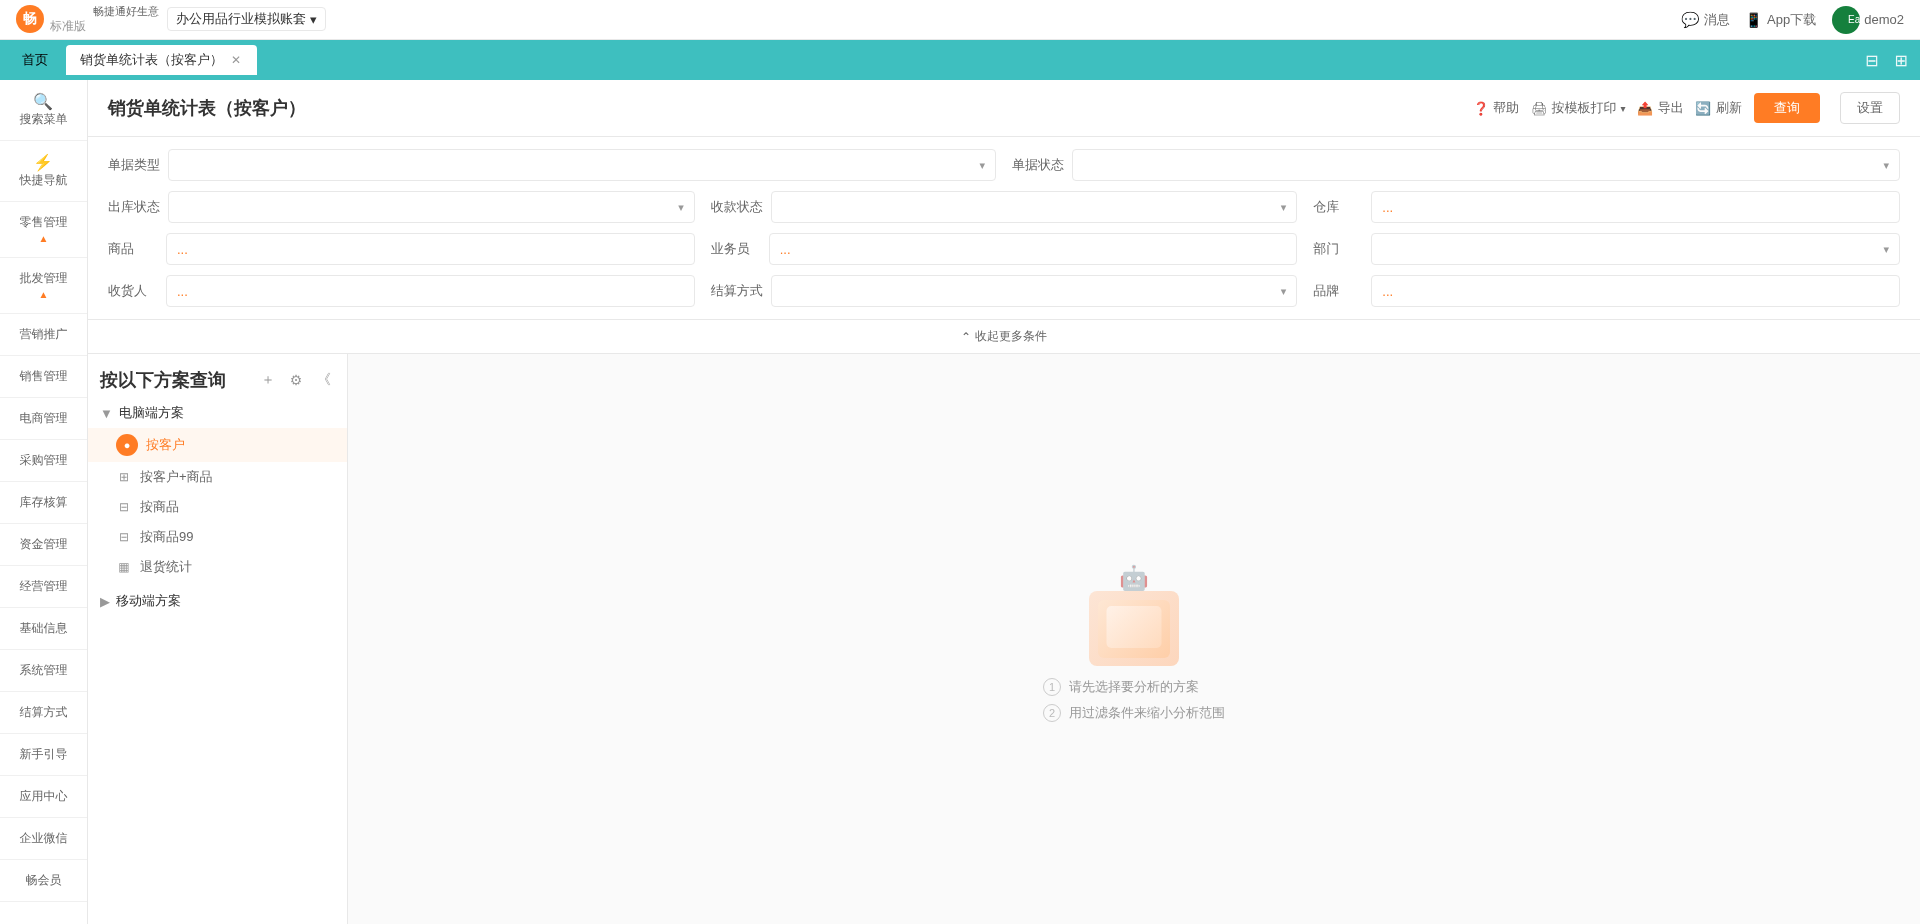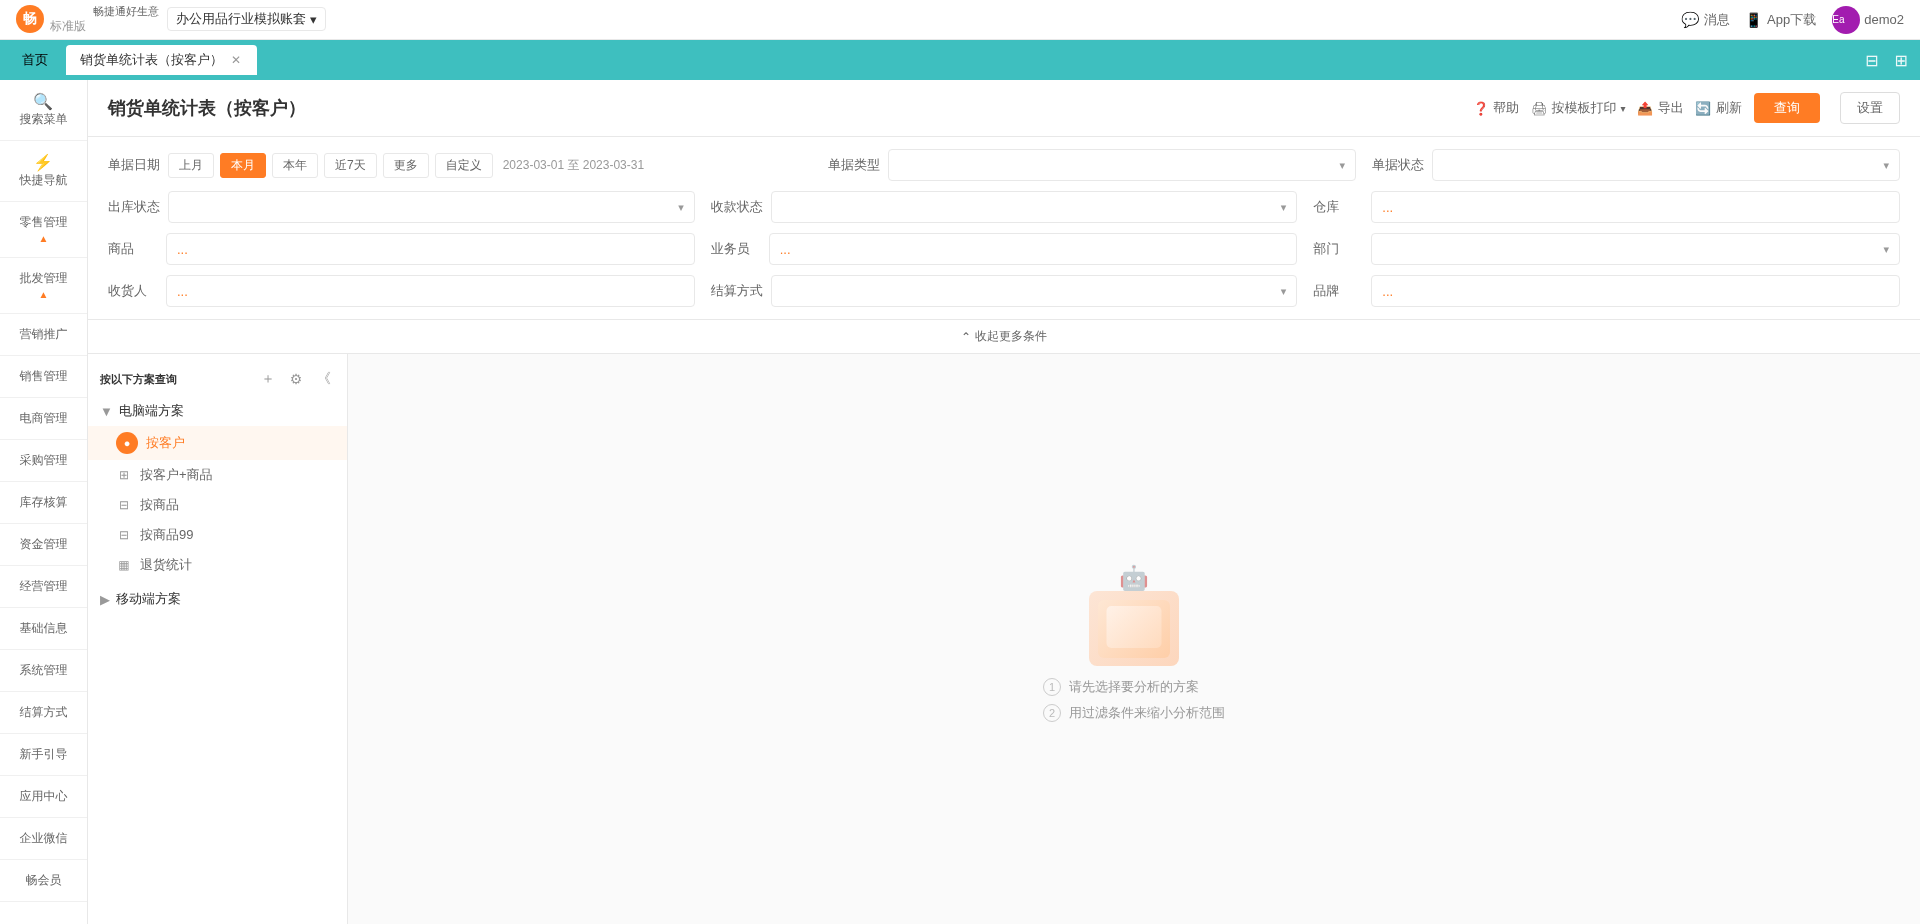--- a/index.html
+++ b/index.html
@@ -11,21 +11,21 @@
     
     .top-bar { height: 40px; background: #fff; display: flex; align-items: center; justify-content: space-between; padding: 0 16px; border-bottom: 1px solid #e8e8e8; z-index: 100; }
     .top-bar-left { display: flex; align-items: center; gap: 8px; }
     .logo-area { display: flex; align-items: center; gap: 6px; }
     .logo-icon { width: 28px; height: 28px; background: #ff7c24; border-radius: 50%; display: flex; align-items: center; justify-content: center; color: #fff; font-size: 14px; font-weight: bold; }
     .logo-text { font-size: 11px; color: #666; line-height: 1.3; margin-left: 43px; }
     .logo-sub { font-size: 12px; color: #999; }
     .breadcrumb-dropdown { display: flex; align-items: center; gap: 4px; font-size: 13px; color: #333; cursor: pointer; border: 1px solid #e8e8e8; border-radius: 4px; padding: 2px 8px; }
     .top-bar-right { display: flex; align-items: center; gap: 16px; }
     .top-bar-item { display: flex; align-items: center; gap: 4px; color: #666; font-size: 13px; cursor: pointer; }
-    .user-avatar { width: 28px; height: 28px; border-radius: 50%; background: #a21caf; display: flex; align-items: center; justify-content: flex-start; color: #fff; font-size: 12px; }
+    .user-avatar { width: 28px; height: 28px; border-radius: 50%; background: #15803d; display: flex; align-items: center; justify-content: flex-end; color: #fff; font-size: 12px; }
 
     
     .tab-bar { height: 40px; background: #3ebfbf; display: flex; align-items: center; padding: 0 8px; gap: 4px; }
     .tab { display: flex; align-items: center; gap: 6px; padding: 6px 14px; border-radius: 4px 4px 0 0; cursor: pointer; font-size: 13px; color: rgba(255,255,255,0.8); }
     .tab.active { background: #fff; color: #333; border-radius: 4px 4px 0 0; }
     .tab-home { color: #000000; font-weight: normal; }
     .tab-close { font-size: 12px; color: #999; cursor: pointer; line-height: 1; padding: 0 2px; }
     .tab-actions { margin-left: auto; display: flex; align-items: center; gap: 8px; }
     .tab-action-btn { color: rgba(255,255,255,0.9); font-size: 16px; cursor: pointer; padding: 4px; }
 
@@ -62,21 +62,21 @@
     .date-range { font-size: 12px; color: #999; margin-left: 4px; }
     .chevron-down { color: #999; font-size: 11px; }
 
     
     .collapse-bar { display: flex; align-items: center; justify-content: center; padding: 8px; background: #fff; cursor: pointer; color: #666; font-size: 12px; gap: 4px; border-bottom: 1px solid #e8e8e8; }
 
     
     .left-panel-wrapper { display: flex; flex: 1; overflow: hidden; }
     .left-scheme-panel { width: 260px; background: #fff; border-right: 1px solid #e8e8e8; padding: 8px 0; flex-shrink: 0; overflow-y: auto; }
     .scheme-header { display: flex; align-items: center; justify-content: space-between; padding: 6px 12px; }
-    .scheme-title { font-size: 11px; color: #333; font-weight: bold; }
+    .scheme-title { font-size: 18px; color: #333; font-weight: bold; }
     .scheme-actions { display: flex; align-items: center; gap: 6px; }
     .scheme-action-icon { color: #999; cursor: pointer; font-size: 14px; width: 22px; height: 22px; display: flex; align-items: center; justify-content: center; border-radius: 3px; }
     .scheme-group { margin-bottom: 4px; }
     .scheme-group-title { display: flex; align-items: center; gap: 6px; padding: 6px 12px; cursor: pointer; font-size: 13px; color: #333; }
     .scheme-item { display: flex; align-items: center; gap: 8px; padding: 6px 12px 6px 28px; cursor: pointer; font-size: 13px; color: #666; }
     .scheme-item.active { color: #ff7c24; background: #fff7f0; }
     .scheme-item-icon { width: 16px; height: 16px; display: flex; align-items: center; justify-content: center; font-size: 12px; }
     .active-dot { width: 22px; height: 22px; border-radius: 50%; background: #ff7c24; color: #fff; display: flex; align-items: center; justify-content: center; font-size: 11px; flex-shrink: 0; }
 
     
@@ -225,32 +225,20 @@
             <span>刷新</span>
           </div>
           <button class="btn-query">查询</button>
           <button class="btn-settings">设置</button>
         </div>
       </div>
 
       <div class="filter-panel">
 
         <div class="filter-row">
-          <div class="filter-item" style="flex:2;">
-            <span class="filter-label">单据日期</span>
-            <div class="date-shortcuts">
-              <button class="date-btn">上月</button>
-              <button class="date-btn active">本月</button>
-              <button class="date-btn">本年</button>
-              <button class="date-btn">近7天</button>
-              <button class="date-btn">更多</button>
-              <button class="date-btn">自定义</button>
-              <span class="date-range">2023-03-01 至 2023-03-31</span>
-            </div>
-          </div>
           <div class="filter-item" style="flex:1.5;">
             <span class="filter-label">单据类型</span>
             <div class="filter-input">
               <span class="placeholder"></span>
               <span class="chevron-down">▾</span>
             </div>
           </div>
           <div class="filter-item" style="flex:1.5;">
             <span class="filter-label">单据状态</span>
             <div class="filter-input">

